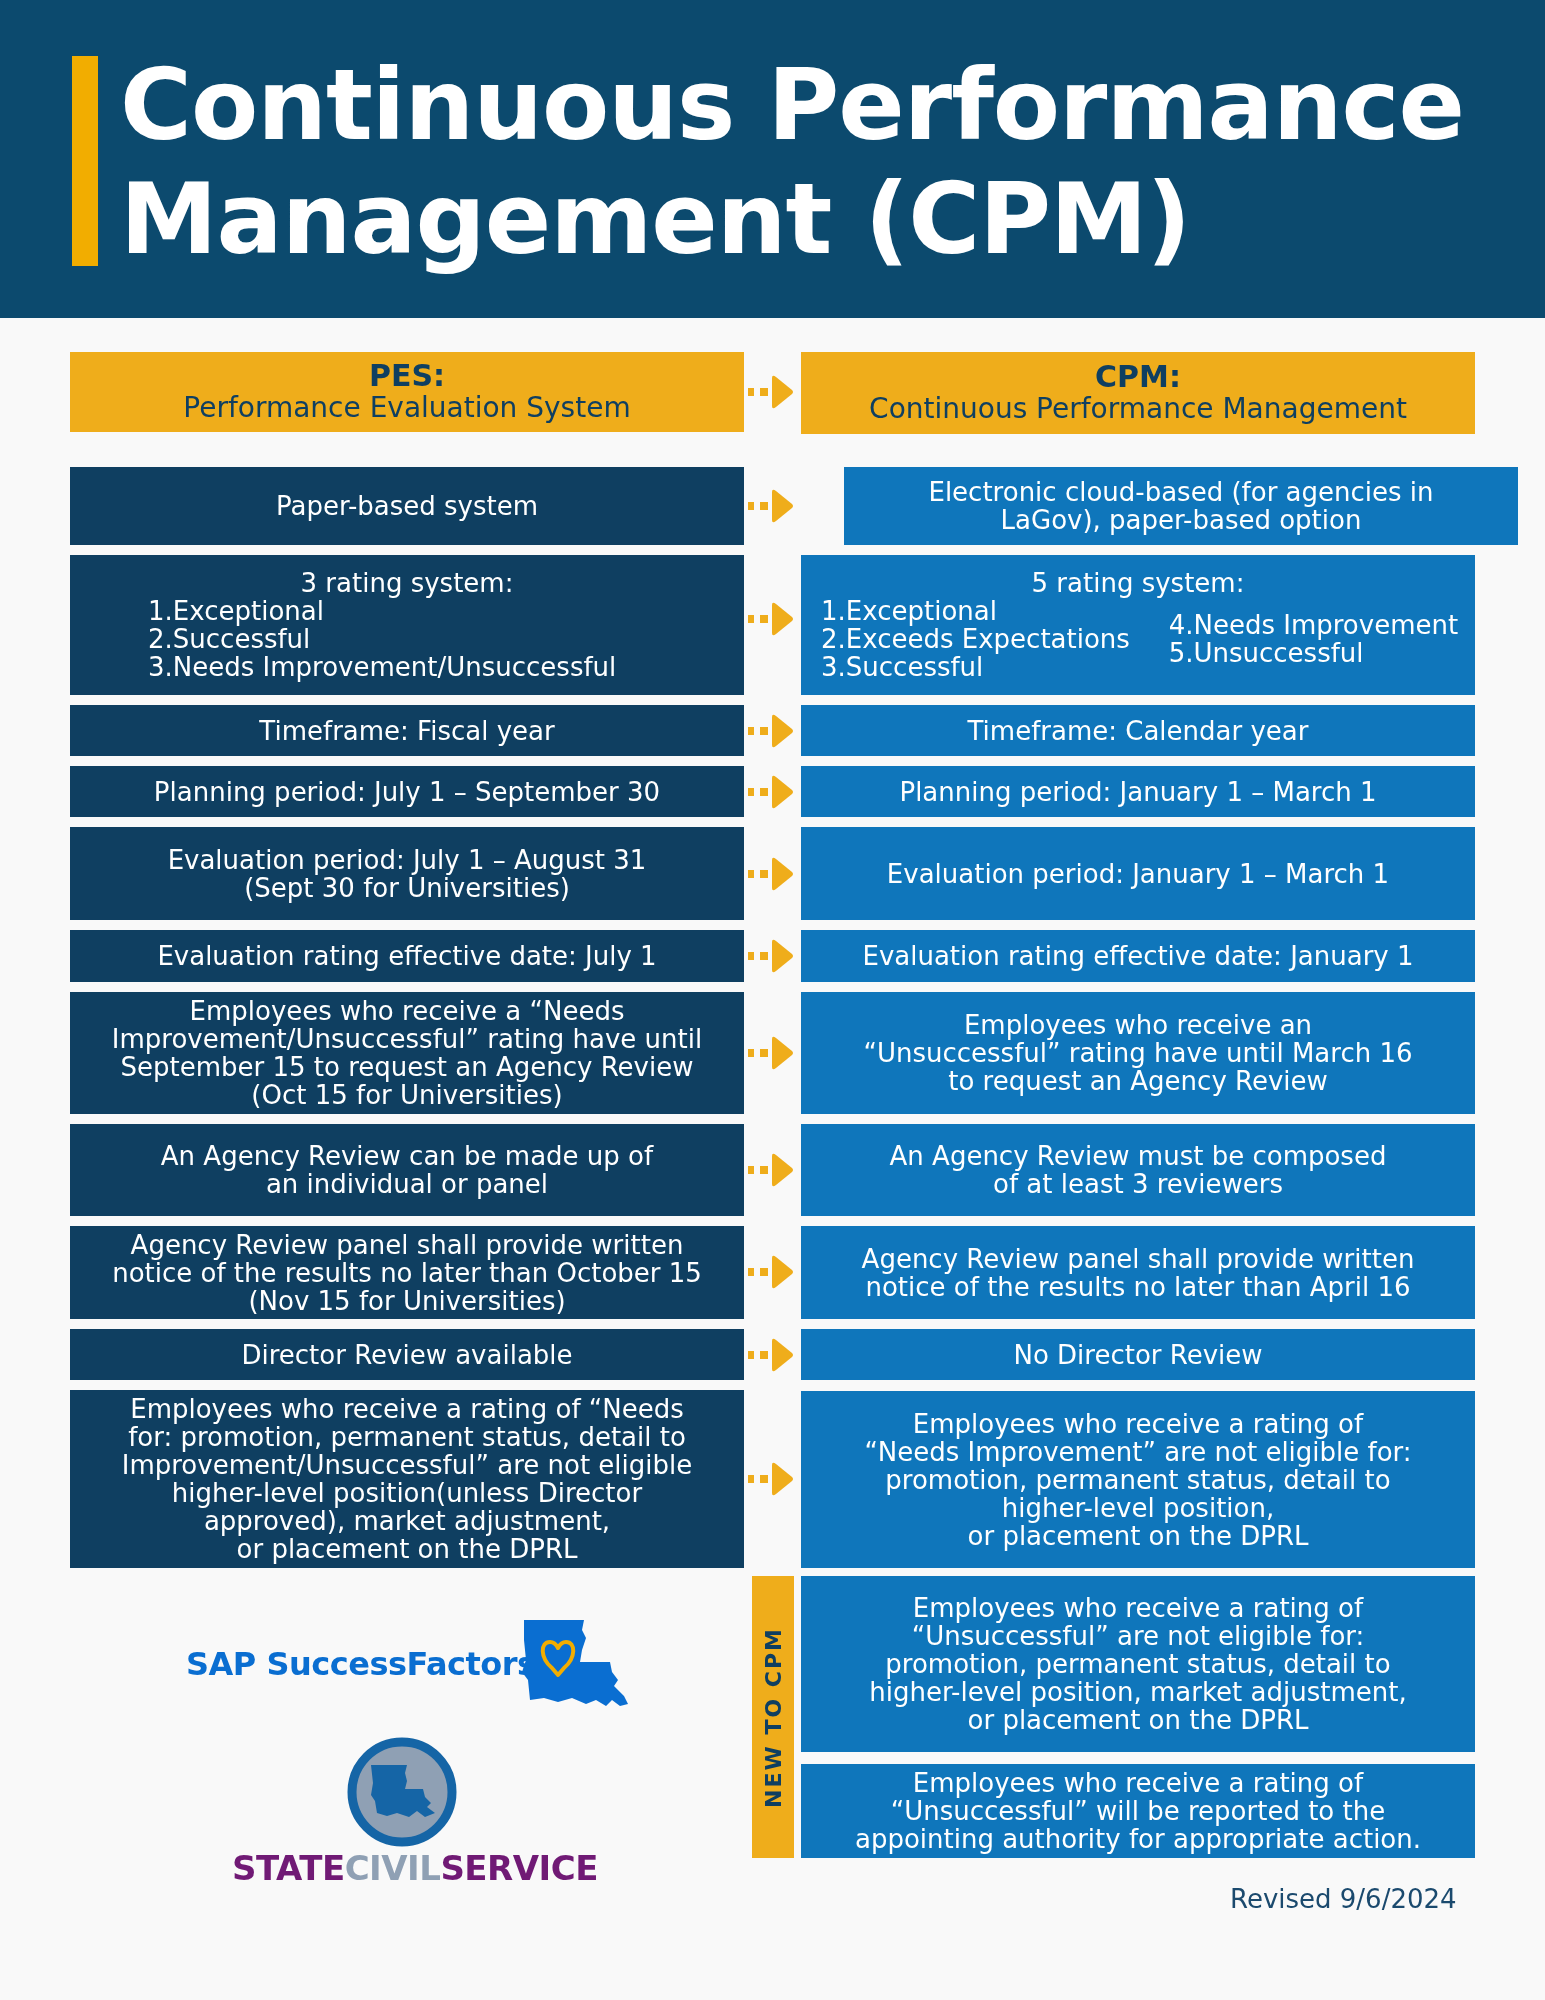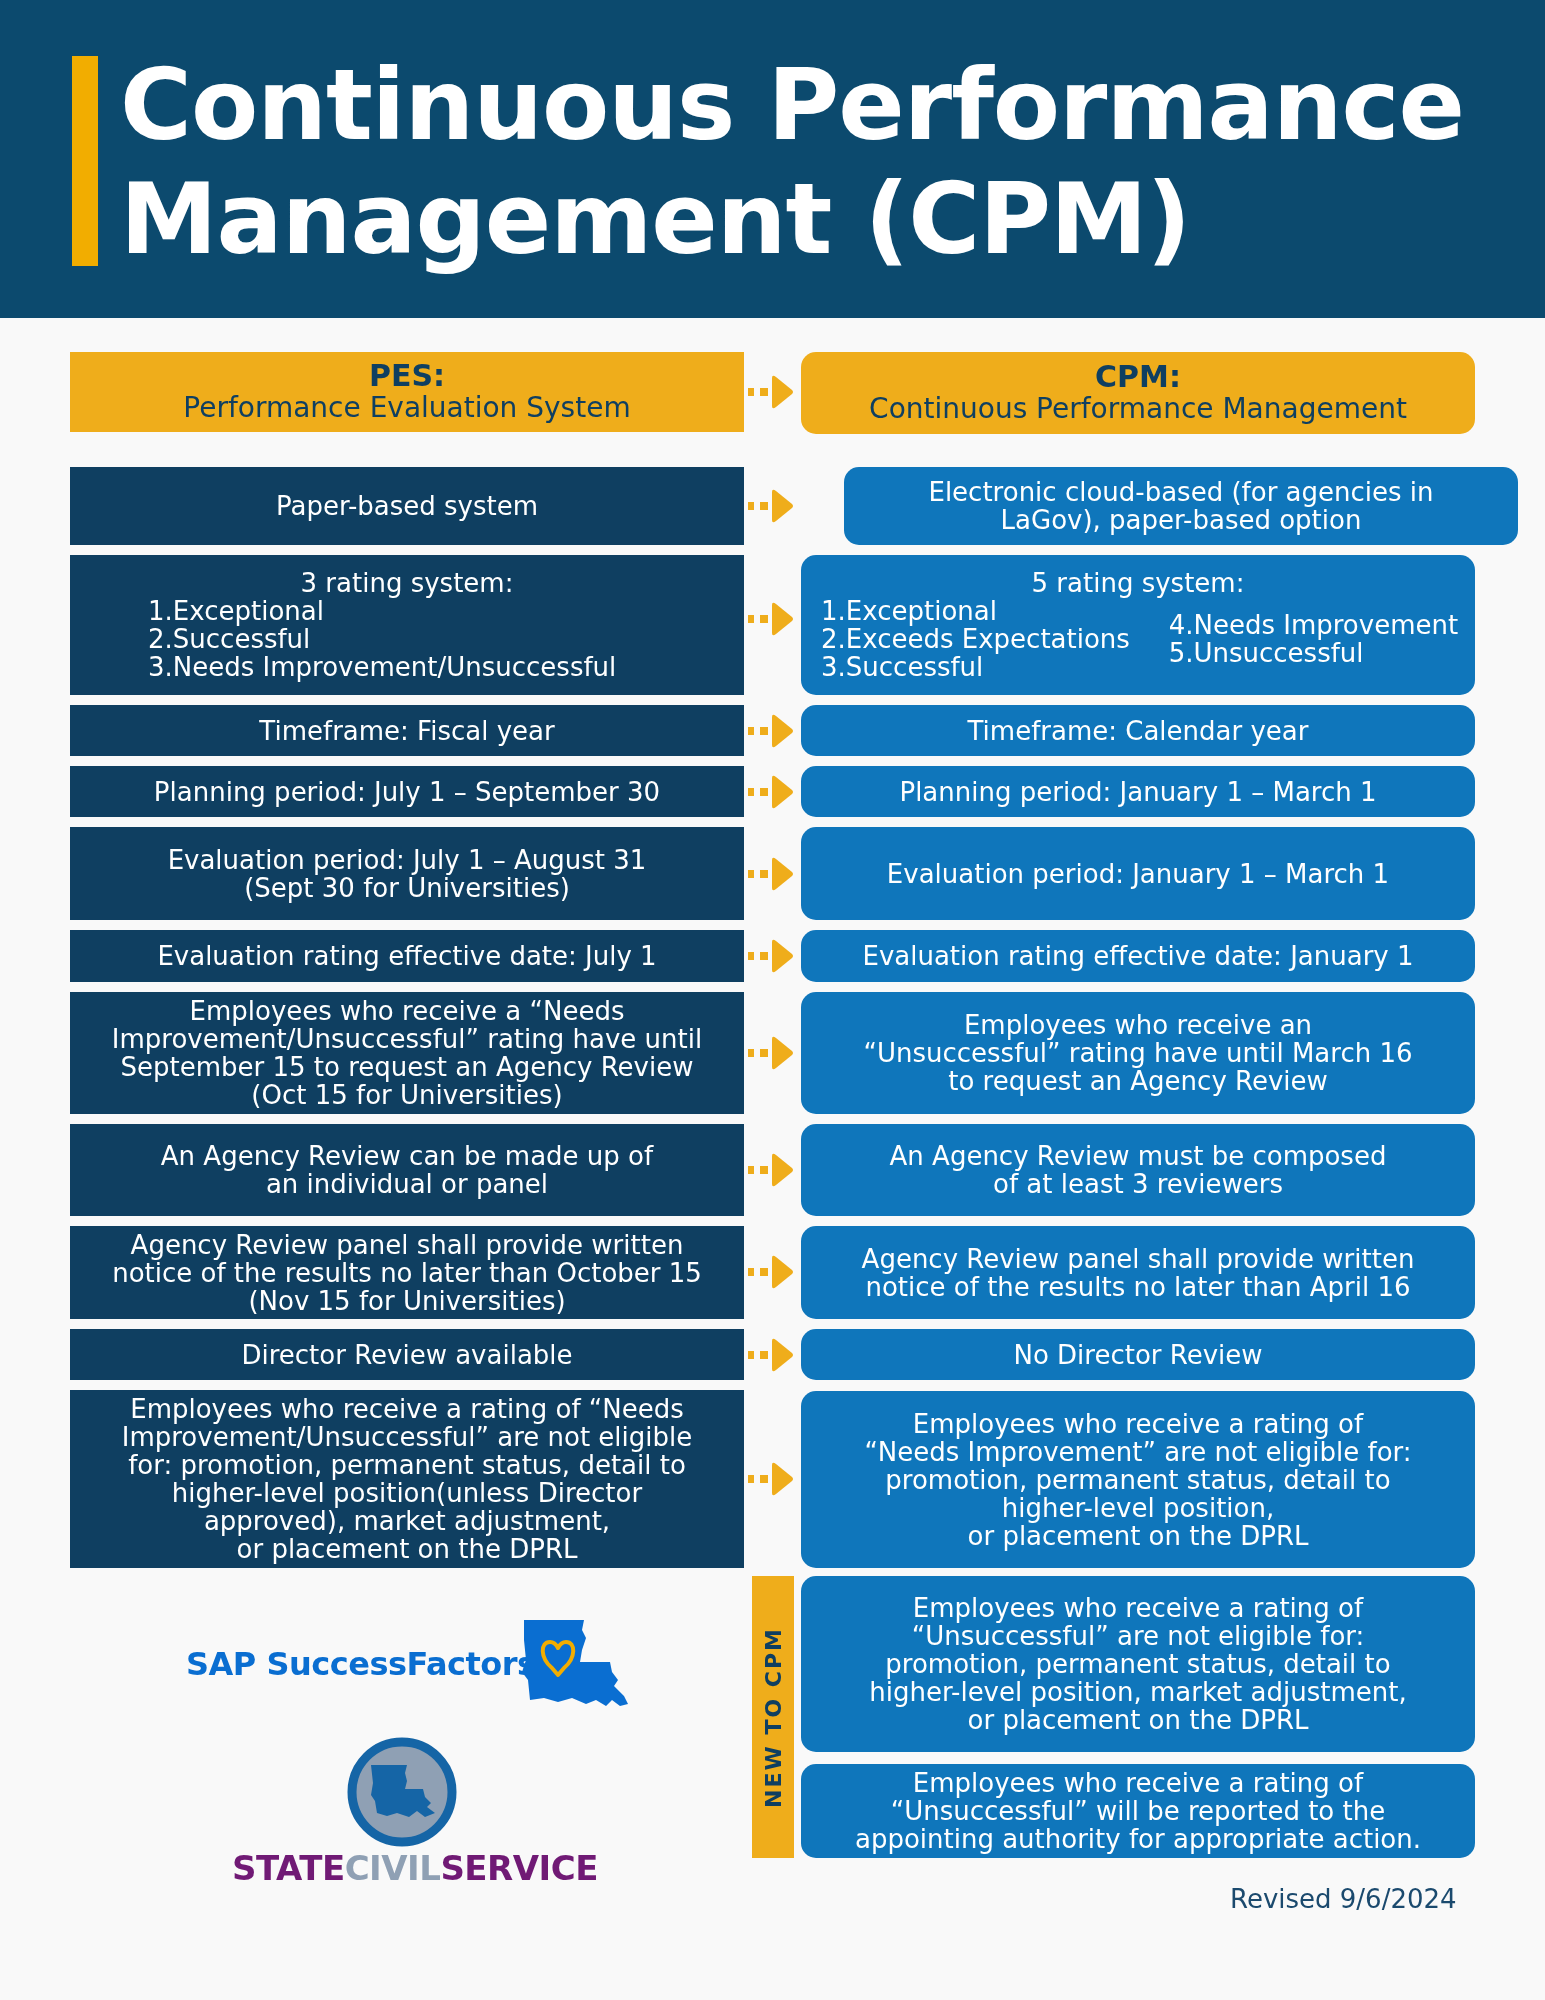--- a/index.html
+++ b/index.html
@@ -7,21 +7,21 @@
   body { font-family: "DejaVu Sans", "Liberation Sans", sans-serif; position: relative; }
 
   .header { position: absolute; left: 0; top: 0; width: 1545px; height: 318px; background: #0c4a6e; }
   .header-bar { position: absolute; left: 72px; top: 56px; width: 26px; height: 210px; background: #f2ad00; }
   .header-title { position: absolute; left: 120px; top: 48px; width: 1400px; color: #fff;
     font-family: "DejaVu Sans", sans-serif; font-weight: bold; font-size: 98px; line-height: 114px; letter-spacing: -1px; }
 
   .box { position: absolute; display: flex; flex-direction: column; align-items: center; justify-content: center;
     text-align: center; color: #fff; font-size: 26px; line-height: 28px; font-family: "DejaVu Sans", sans-serif; padding: 0 14px; }
   .left { left: 70px; width: 674px; background: #0f3f61; }
-  .right { left: 801px; width: 674px; background: #0f76bb; border-radius: 15px; }
+  .right { left: 801px; width: 674px; background: #0f76bb; }
   .col-head { background: #efad1b; color: #0f3f61; }
   .col-head .abbr { font-weight: bold; font-size: 30px; line-height: 32px; }
   .col-head .full { font-size: 28px; line-height: 32px; }
   .line { display: block; white-space: pre; }
 
   .arrow { position: absolute; left: 748px; width: 50px; height: 40px; }
 
   .list-left { align-self: flex-start; margin-left: 64px; text-align: left; }
   .list-grid { display: grid; grid-template-columns: auto auto; column-gap: 36px; text-align: left; width: 100%; padding-left: 6px; }
   .list-grid .col2 { padding-top: 14px; }
@@ -151,22 +151,22 @@
 
 <div class="box left" style="top:1329px;height:51px;">
   <span class="line">Director Review available</span>
 </div>
 <div class="box right" style="top:1329px;height:51px;">
   <span class="line">No Director Review</span>
 </div>
 
 <div class="box left" style="top:1390px;height:178px;">
   <span class="line">Employees who receive a rating of “Needs</span>
+  <span class="line">for: promotion, permanent status, detail to</span>
   <span class="line">Improvement/Unsuccessful” are not eligible</span>
-  <span class="line">for: promotion, permanent status, detail to</span>
   <span class="line">higher-level position(unless Director</span>
   <span class="line">approved), market adjustment,</span>
   <span class="line">or placement on the DPRL</span>
 </div>
 <div class="box right" style="top:1391px;height:177px;">
   <span class="line">Employees who receive a rating of</span>
   <span class="line">“Needs Improvement” are not eligible for:</span>
   <span class="line">promotion, permanent status, detail to</span>
   <span class="line">higher-level position,</span>
   <span class="line">or placement on the DPRL</span>

